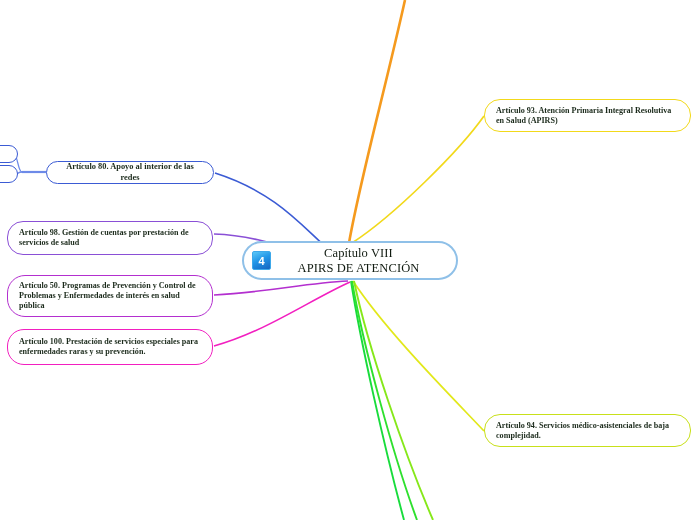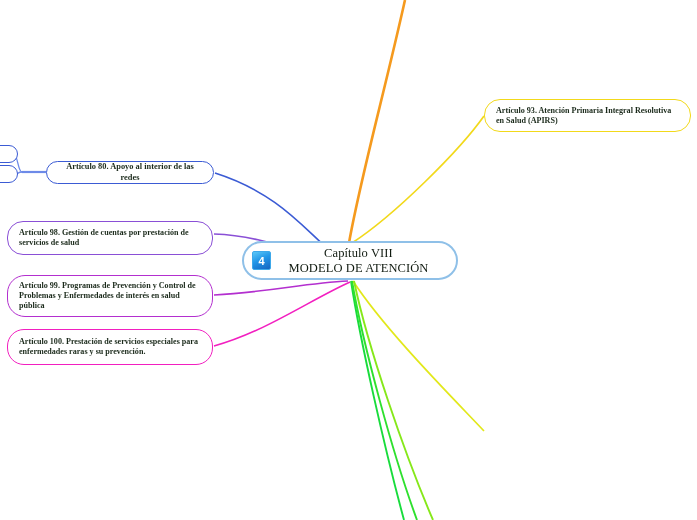--- a/index.html
+++ b/index.html
@@ -113,39 +113,42 @@
 
     <path d="M 348 281 C 305 283 270 292 214 295" fill="none" stroke="#b32fcf" stroke-width="1.6"></path>
 
     <path d="M 350 282 C 310 300 265 332 214 346" fill="none" stroke="#f21fc0" stroke-width="1.6"></path>
   </svg>
 
   <div class="node" id="node-center">
     <div class="chapter-icon">4</div>
     <div class="center-text">
       <span class="line1">Capítulo VIII</span>
-      <span class="line2">MODELO DE ATENCIÓN</span>
+      <span class="line2">APIRS DE ATENCIÓN</span>
     </div>
   </div>
 
   <div class="node branch" id="node-a93">
     <span class="label">Artículo 93. Atención Primaria Integral Resolutiva en Salud (APIRS)</span>
   </div>
 
+  <div class="node branch" id="node-a94">
+    <span class="label">Artículo 94. Servicios médico-asistenciales de baja complejidad.</span>
+  </div>
 
   <div class="node branch" id="node-a97">
     <span class="label">Artículo 80. Apoyo al interior de las redes</span>
   </div>
 
   <div class="node branch" id="node-a98">
     <span class="label">Artículo 98. Gestión de cuentas por prestación de servicios de salud</span>
   </div>
 
   <div class="node branch" id="node-a99">
-    <span class="label">Artículo 99. Programas de Prevención y Control de Problemas y Enfermedades de interés en salud pública</span>
+    <span class="label">Artículo 50. Programas de Prevención y Control de Problemas y Enfermedades de interés en salud pública</span>
   </div>
 
   <div class="node branch" id="node-a100">
     <span class="label">Artículo 100. Prestación de servicios especiales para enfermedades raras y su prevención.</span>
   </div>
 
   <div class="node branch" id="node-frag1">
     
   </div>
 

